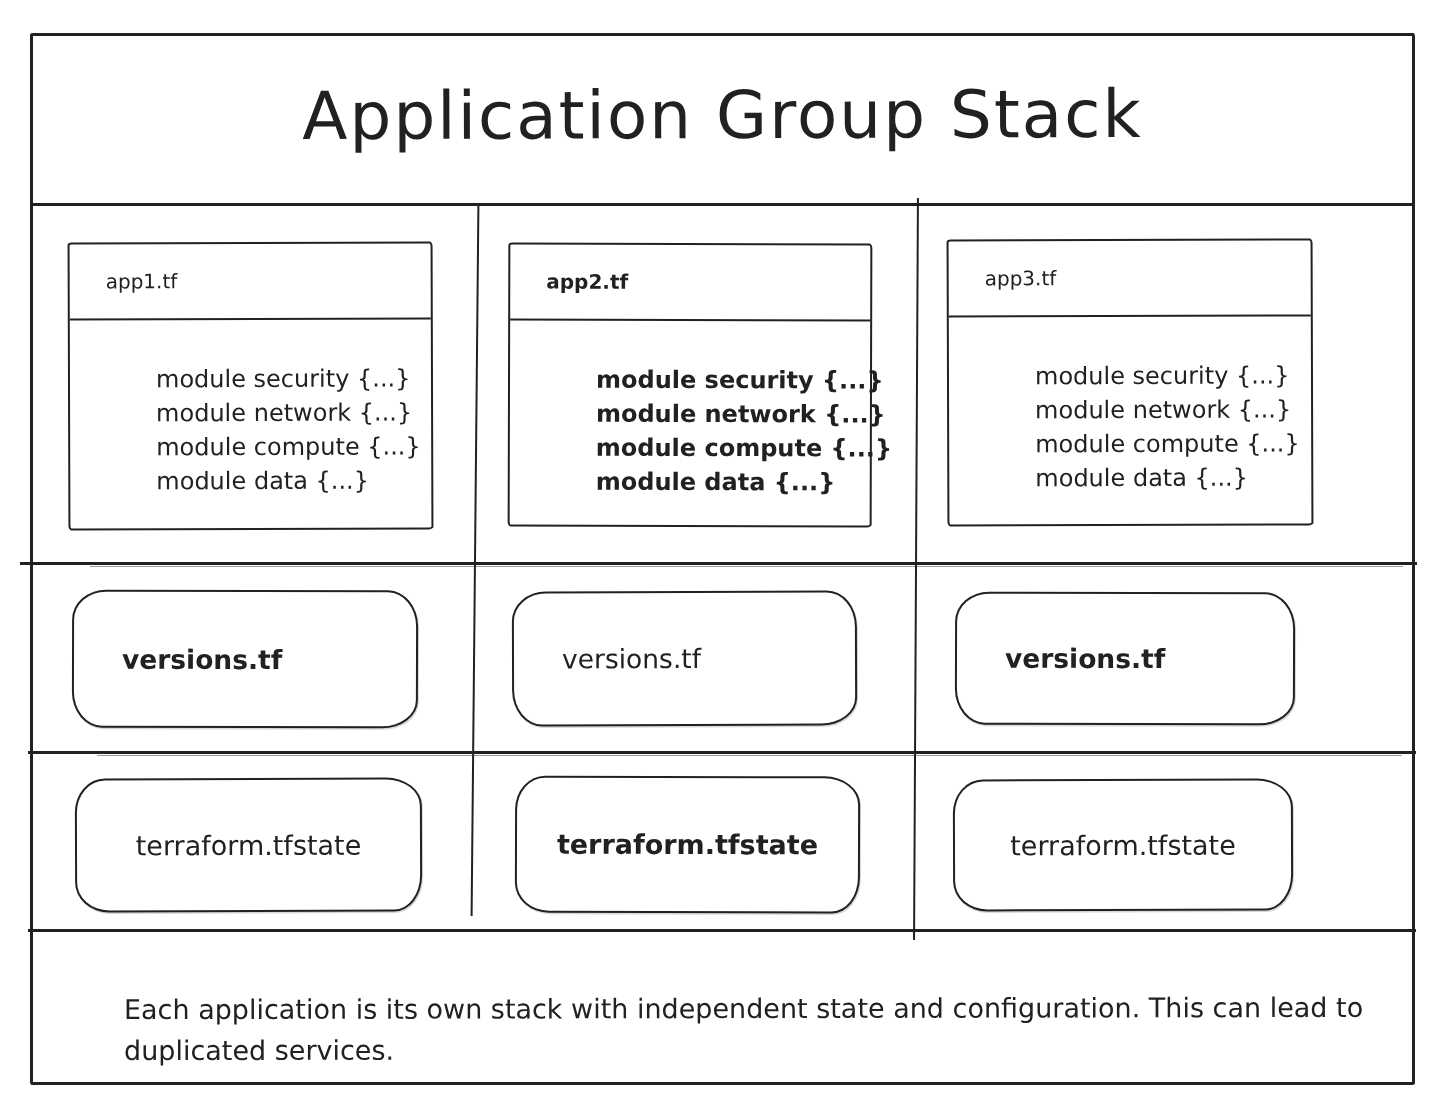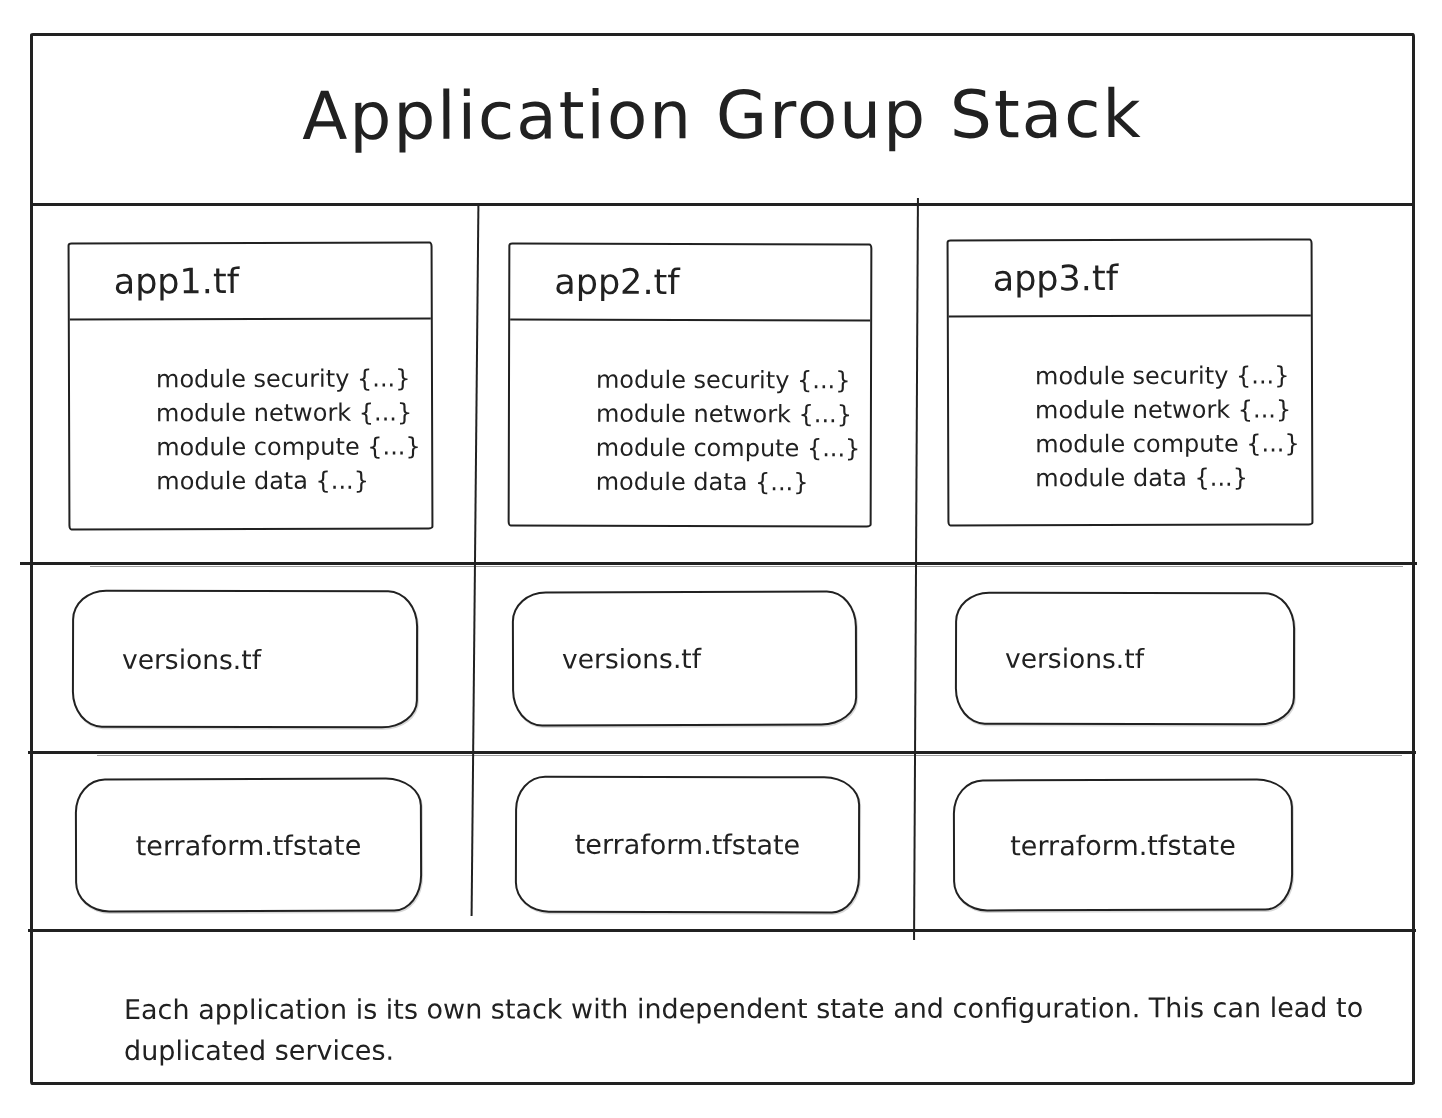--- a/index.html
+++ b/index.html
@@ -40,21 +40,21 @@
     border: 2.6px solid var(--ink);
     border-radius: 4px 3px 5px 3px / 3px 5px 3px 5px;
     background: #fff;
   }
   .file-header {
     height: 76px;
     border-bottom: 2.6px solid var(--ink);
     display: flex; align-items: center;
     padding-left: 36px;
   }
-  .file-name { font-size: 35px; margin-left: 8px; }
+  .file-name { font-size: 20px; }
   .file-body { padding: 42px 8px 0 42px; }
   .module-line { font-size: 24px; line-height: 34px; white-space: nowrap; margin-left: 44px; }
 
   .round-box {
     position: absolute;
     border: 2.6px solid var(--ink);
     background: #fff;
     display: flex; align-items: center;
     box-shadow: 1px 1.5px 0 0 rgba(33,33,33,0.18);
   }
@@ -66,21 +66,21 @@
     border-radius: 30px 36px 28px 34px / 34px 28px 36px 30px;
     justify-content: center; font-size: 27px;
   }
   .caption {
     position: absolute;
     left: 124px; top: 988px; width: 1285px;
     font-size: 27px; line-height: 41px;
     transform: rotate(-0.1deg);
   }
   .r-neg { transform: rotate(-0.18deg); }
-  .r-pos { transform: rotate(0.15deg); }
+  .r-pos { transform: rotate(0.15deg); font-weight: bold; }
 </style>
 </head>
 <body style="background: rgb(255, 255, 255);">
 
 <div class="canvas">
 
   <div class="frame"></div>
 
   <div class="title">Application Group Stack</div>
 

